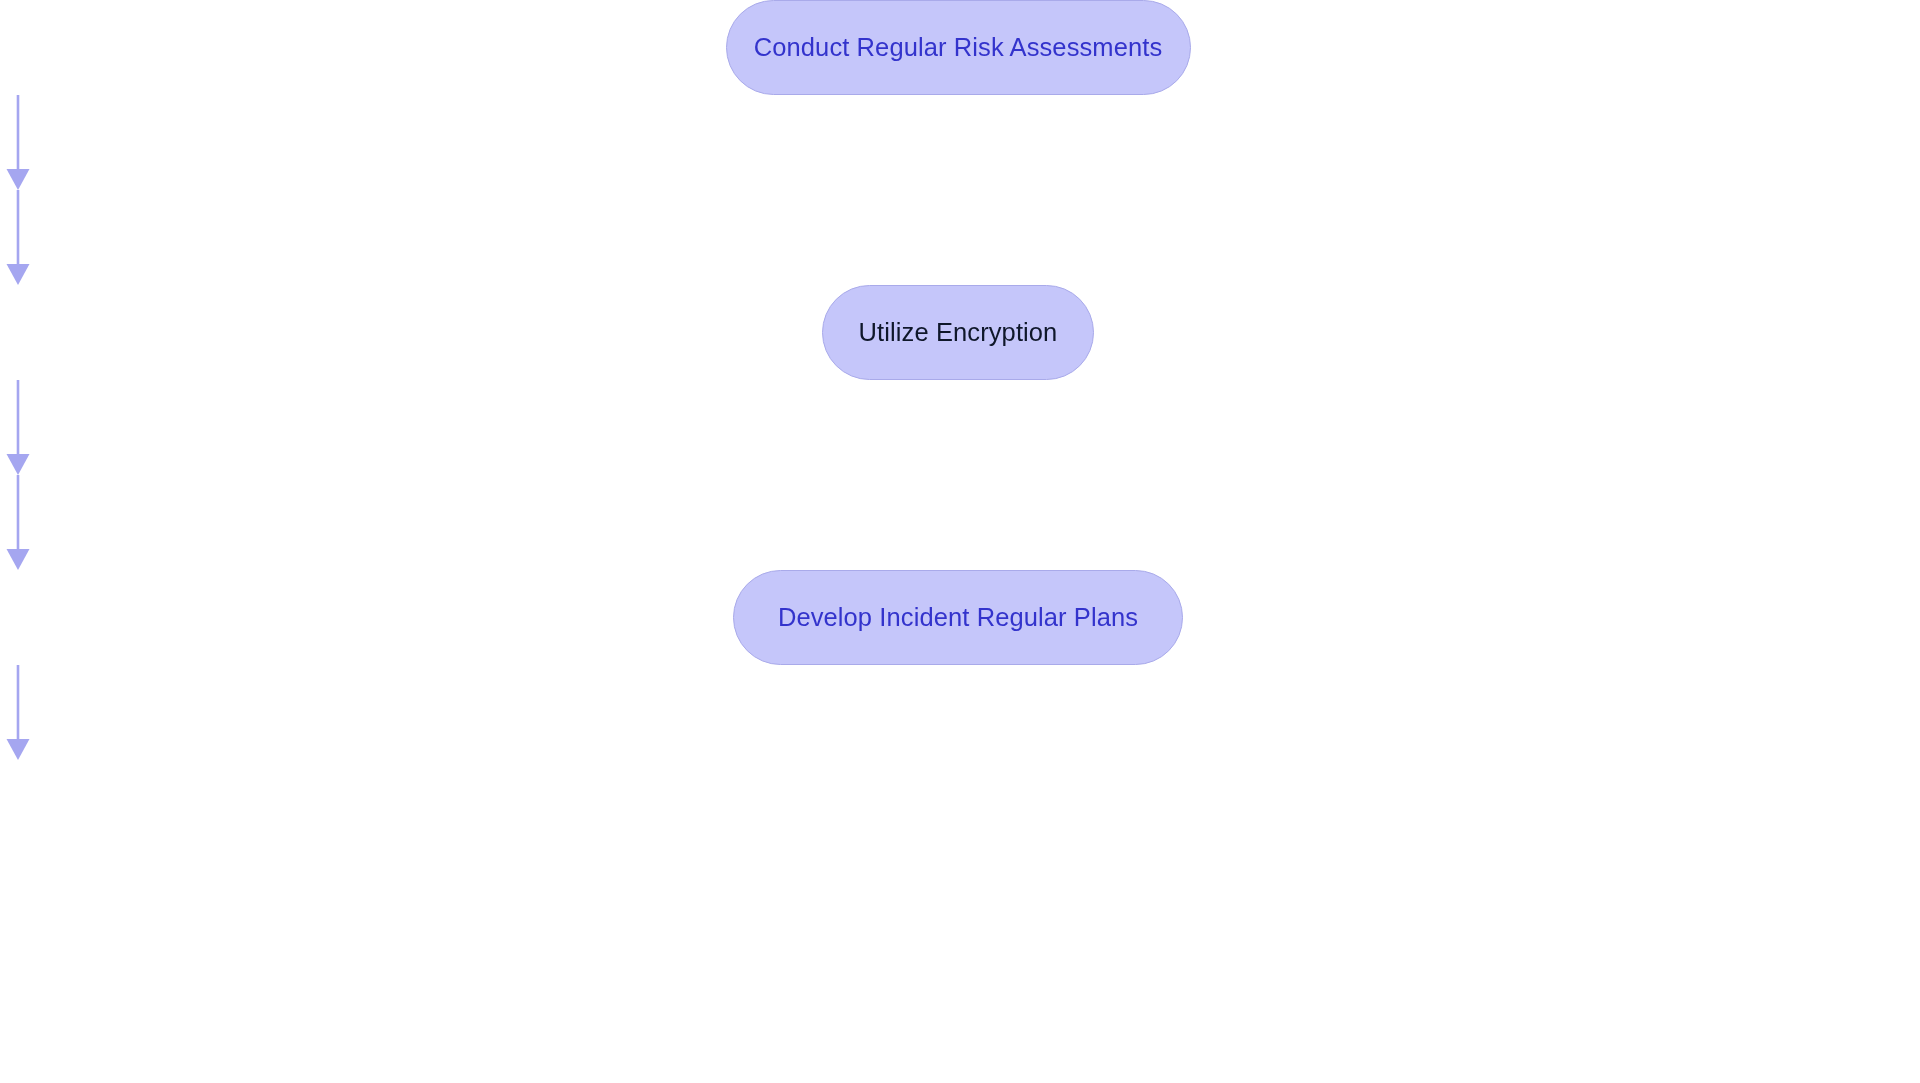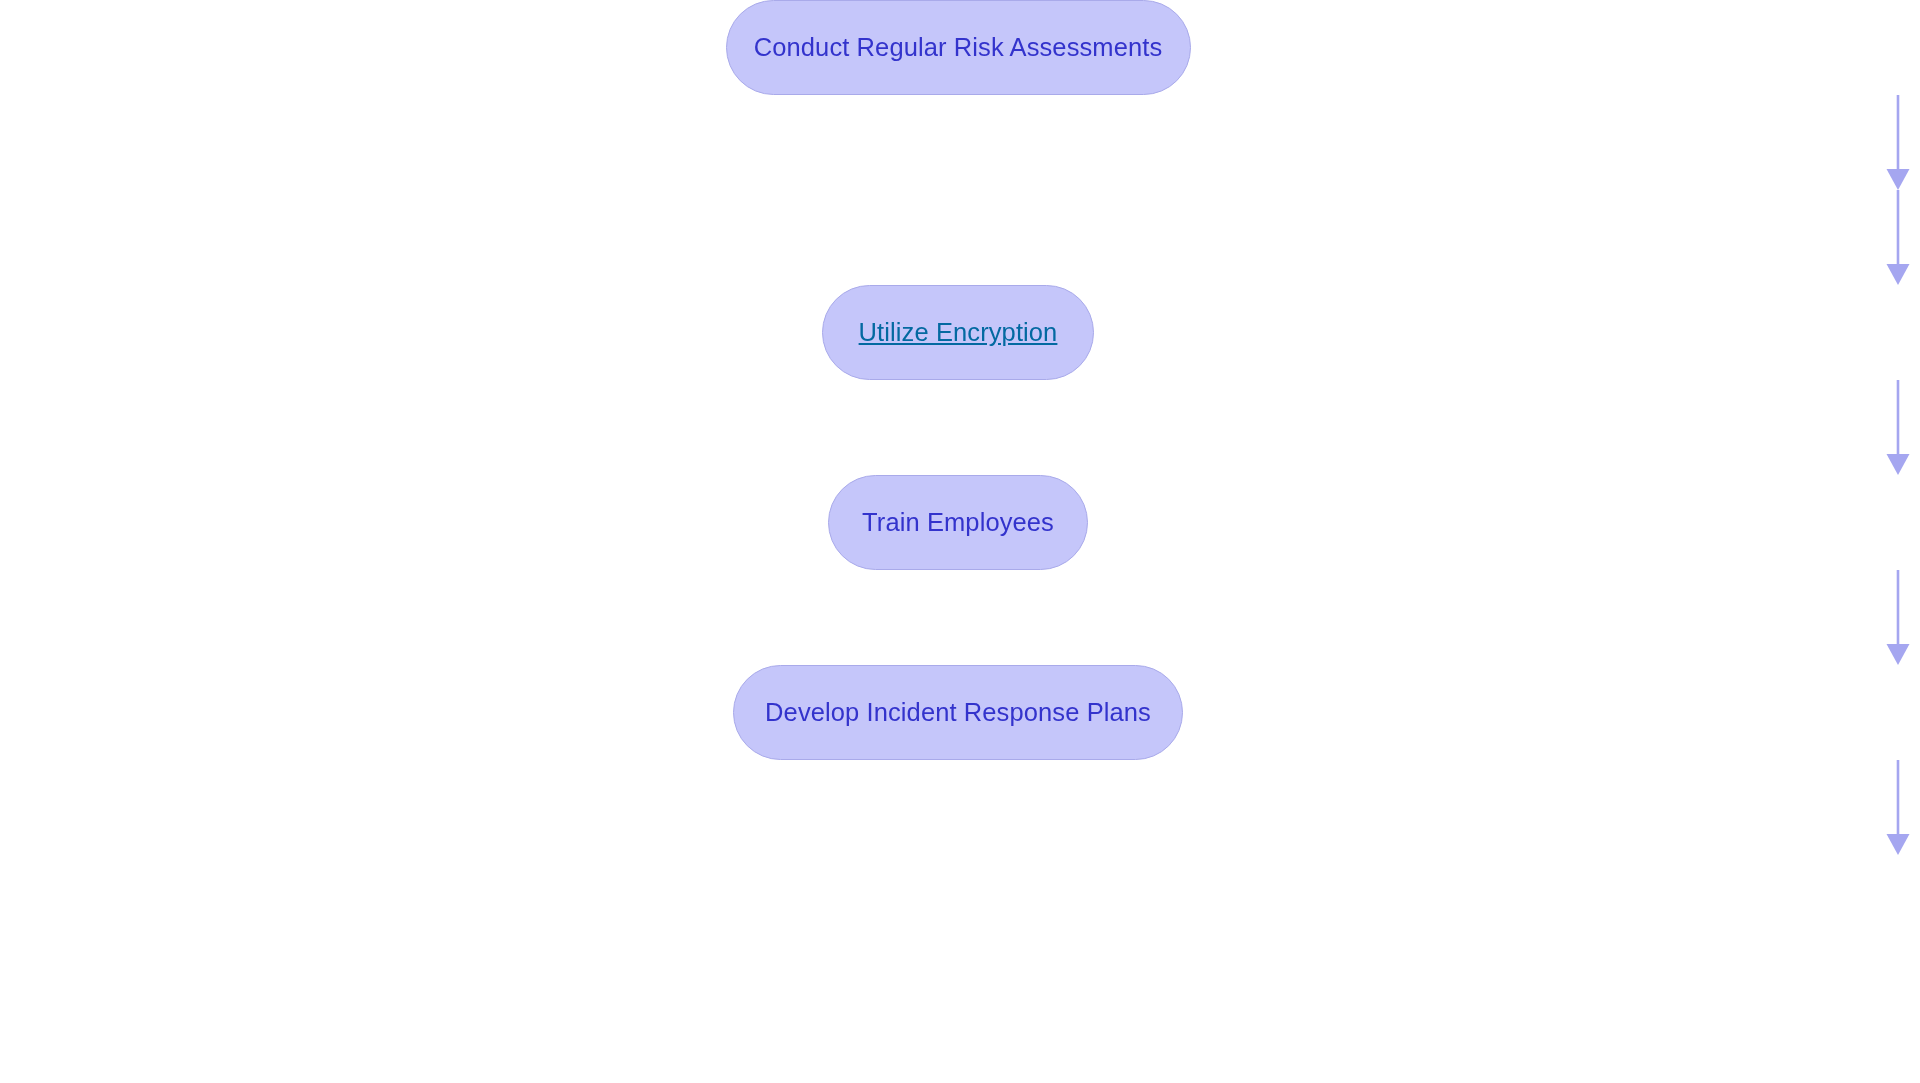--- a/index.html
+++ b/index.html
@@ -13,21 +13,21 @@
     font-family: "Liberation Sans", sans-serif;
     overflow: hidden;
   }
 
   #flowchart {
     position: relative;
     width: 1920px;
     height: 1083px;
     display: flex;
     flex-direction: column;
-    align-items: flex-end;
+    align-items: flex-start;
     box-sizing: border-box;
   }
 
   .node-row {
     display: flex;
     justify-content: center;
     align-items: center;
     width: 100%;
   }
 
@@ -83,43 +83,38 @@
       </svg>
     </div>
     <div class="connector">
       <svg width="40" height="95" viewBox="0 0 40 95">
         <line x1="20" y1="0" x2="20" y2="78" stroke="#a5a6f0" stroke-width="2.6"></line>
         <path d="M 8.5 74 L 31.5 74 L 20 95 Z" fill="#a5a6f0"></path>
       </svg>
     </div>
     <div class="node-row">
       <div class="node" style="width: 272px; background: rgb(197, 198, 250); border-color: rgb(169, 170, 234);">
-        <span class="node-label" style="color: #0369a1; text-decoration: underline;">Utilize Encryption</span>
+        <span class="node-label" style="color: #0f172a;">Utilize Encryption</span>
       </div>
     </div>
     <div class="connector">
       <svg width="40" height="95" viewBox="0 0 40 95">
         <line x1="20" y1="0" x2="20" y2="78" stroke="#a5a6f0" stroke-width="2.6"></line>
         <path d="M 8.5 74 L 31.5 74 L 20 95 Z" fill="#a5a6f0"></path>
       </svg>
-    </div>
-    <div class="node-row">
-      <div class="node" style="width: 260px; background: rgb(197, 198, 250); border-color: rgb(169, 170, 234);">
-        <span class="node-label" style="color: rgb(51, 51, 204);">Train Employees</span>
-      </div>
     </div>
     <div class="connector">
       <svg width="40" height="95" viewBox="0 0 40 95">
         <line x1="20" y1="0" x2="20" y2="78" stroke="#a5a6f0" stroke-width="2.6"></line>
         <path d="M 8.5 74 L 31.5 74 L 20 95 Z" fill="#a5a6f0"></path>
       </svg>
     </div>
     <div class="node-row">
       <div class="node" style="width: 450px; background: rgb(197, 198, 250); border-color: rgb(169, 170, 234);">
-        <span class="node-label" style="color: rgb(51, 51, 204);">Develop Incident Response Plans</span>
+        <span class="node-label" style="color: rgb(51, 51, 204);">Develop Incident Regular Plans</span>
       </div>
     </div>
     <div class="connector">
       <svg width="40" height="95" viewBox="0 0 40 95">
         <line x1="20" y1="0" x2="20" y2="78" stroke="#a5a6f0" stroke-width="2.6"></line>
         <path d="M 8.5 74 L 31.5 74 L 20 95 Z" fill="#a5a6f0"></path>
       </svg>
     </div>
   </div>
 

